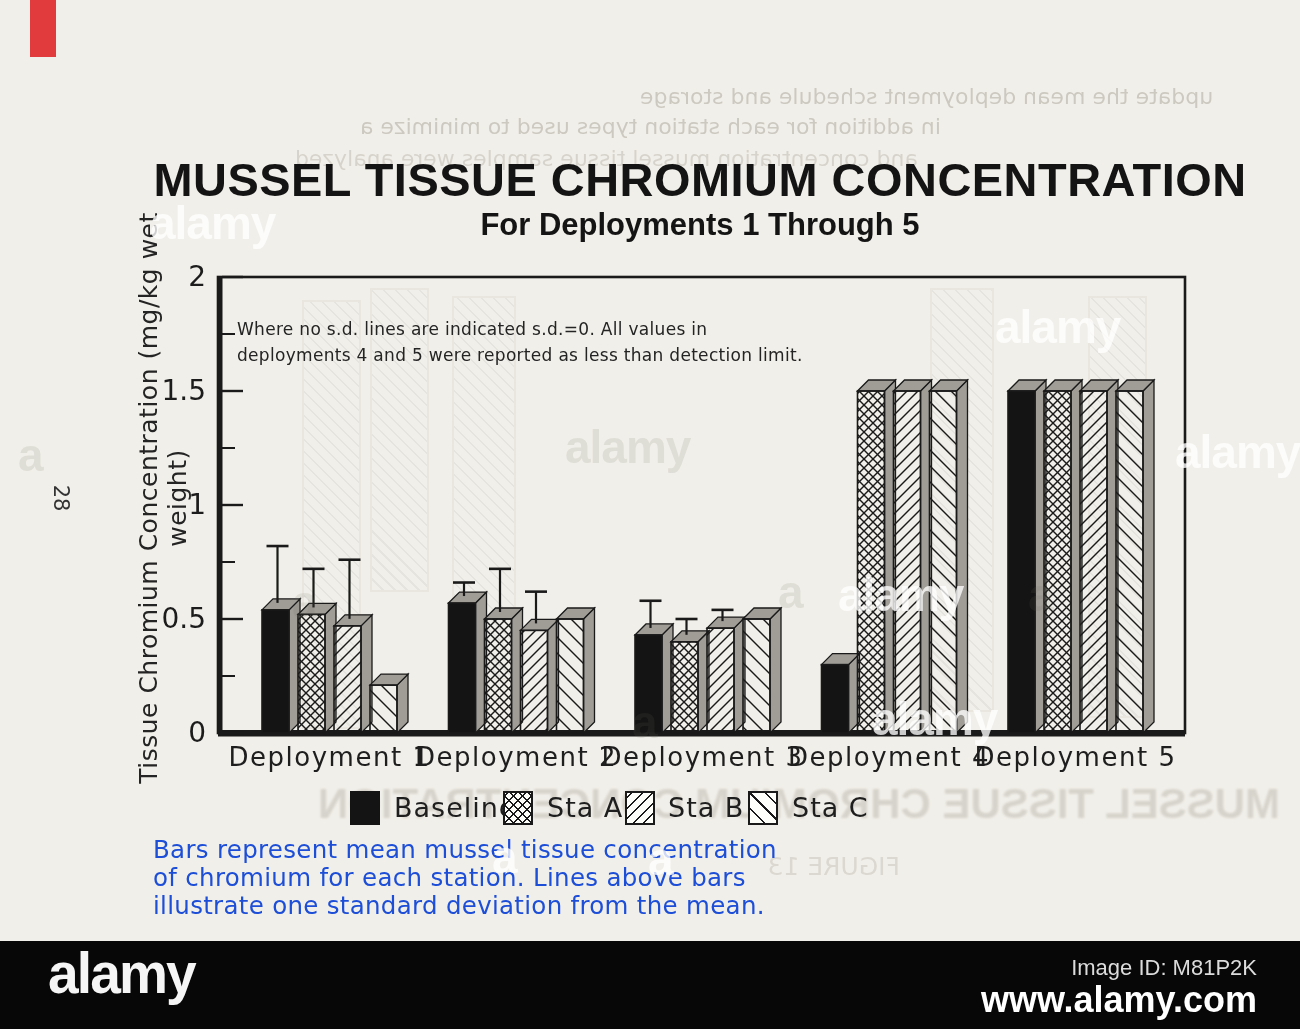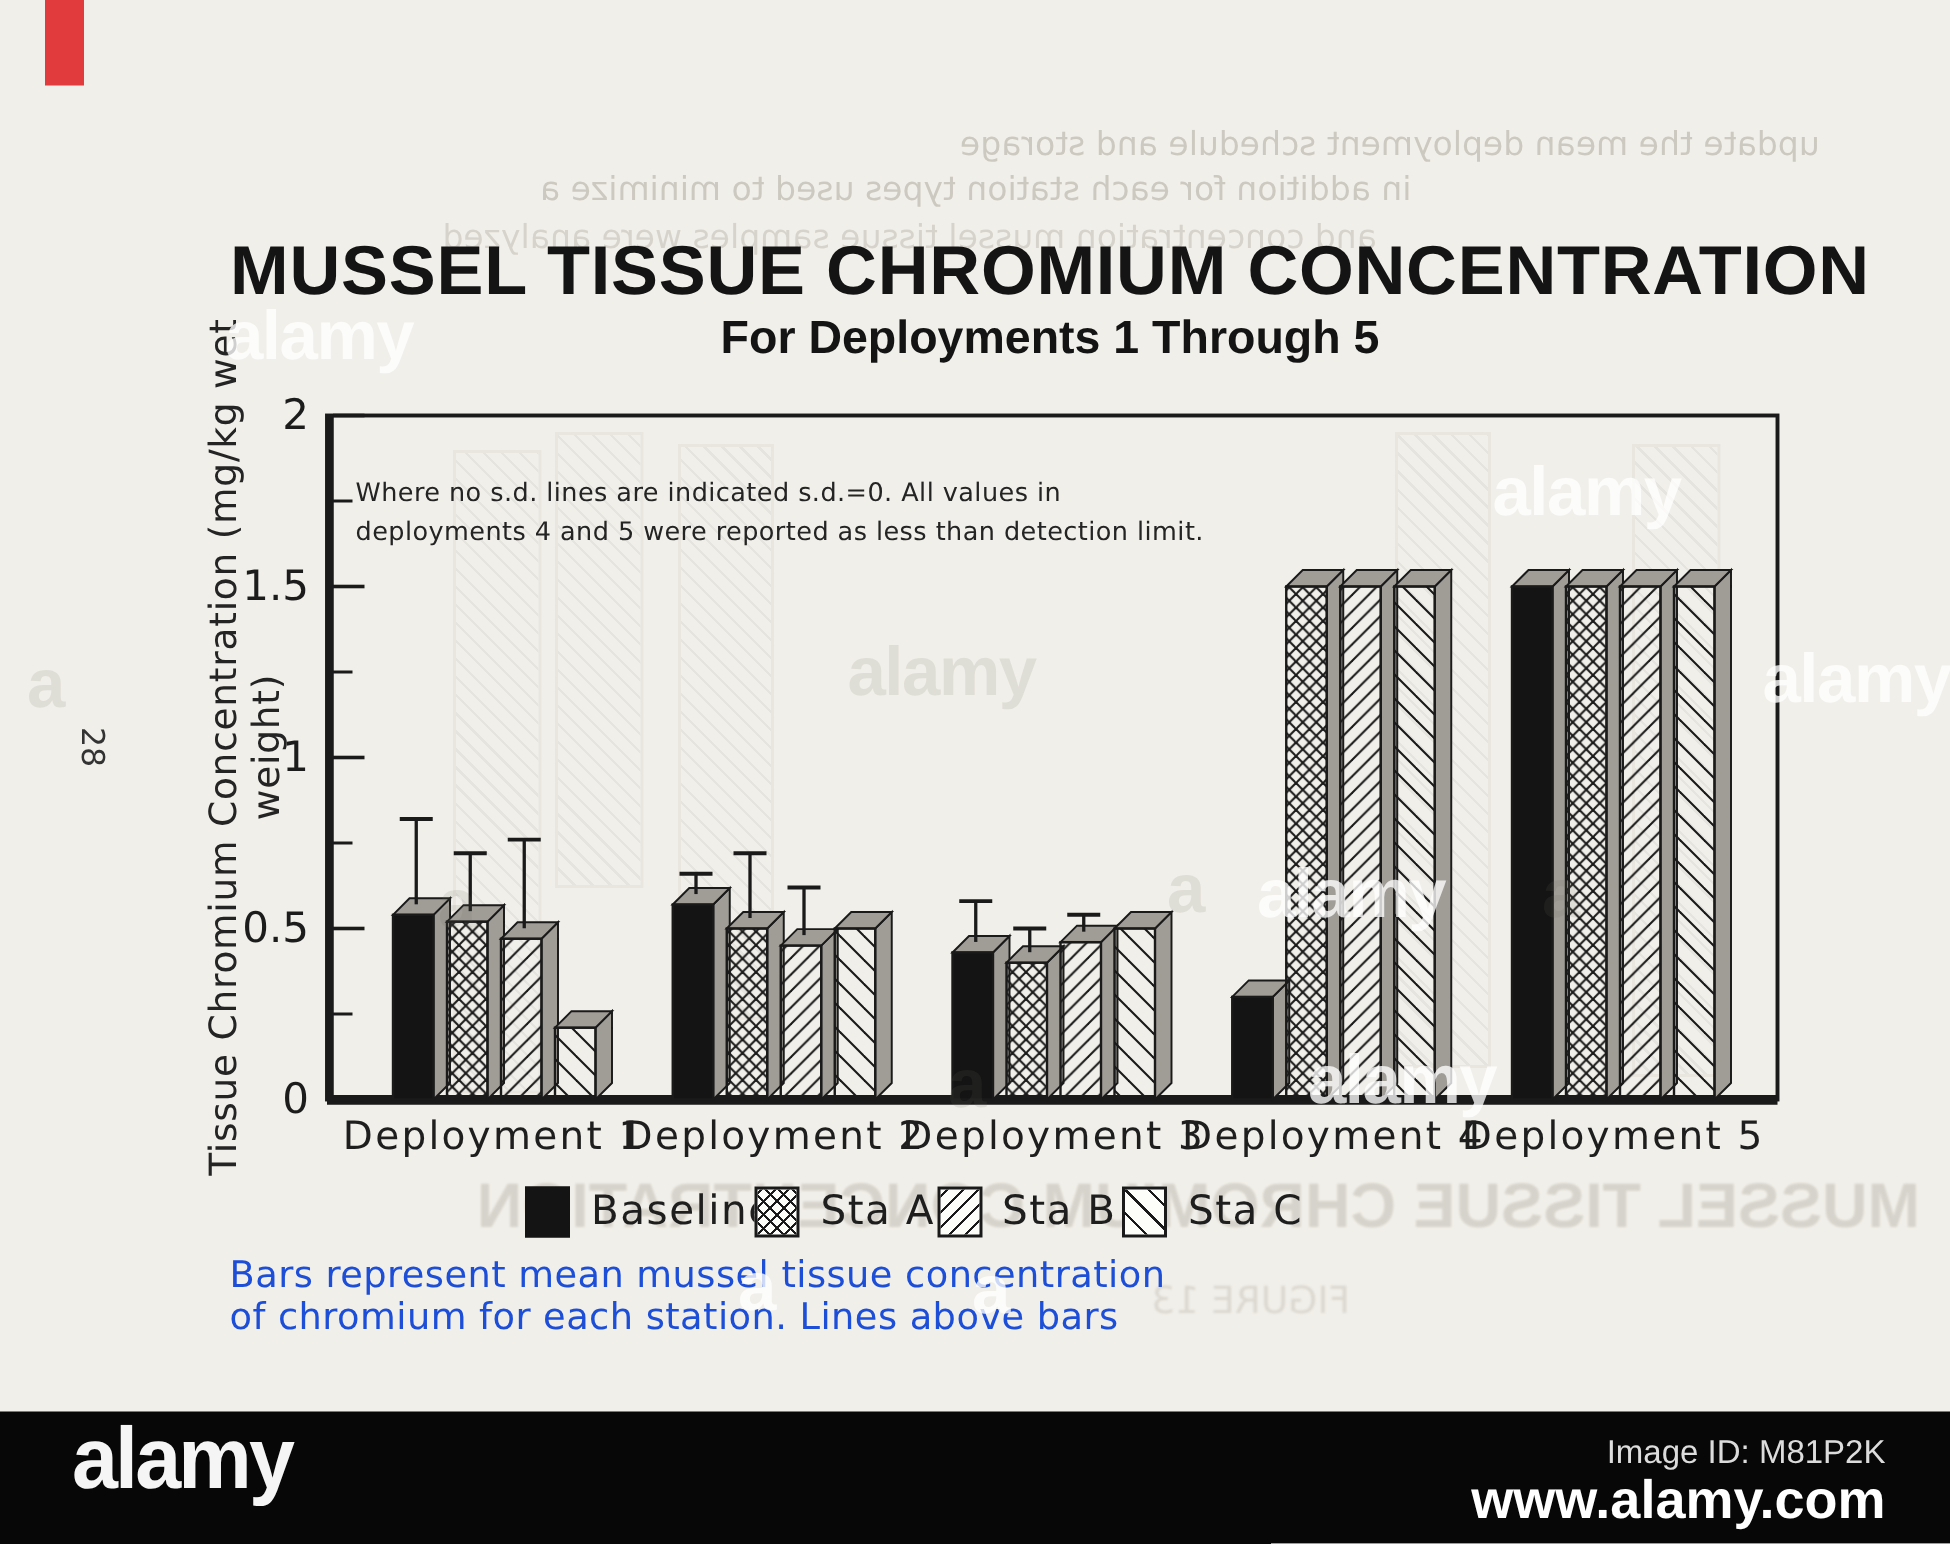--- a/index.html
+++ b/index.html
@@ -232,20 +232,21 @@
     </div>
     <div class="legend-item" style="left:748px;width:120px;">
       <span class="swatch back" style="left:0;"></span>
       <span class="legend-label" style="left:44px;">Sta C</span>
     </div>
   </div>
 
   <div id="caption" class="abs">
     <div>Bars represent mean mussel tissue concentration</div>
     <div>of chromium for each station. Lines above bars</div>
+    <div>illustrate one standard deviation from the mean.</div>
   </div>
 
   <div id="wm-layer" class="abs" style="left:0;top:0;width:1300px;height:1029px;pointer-events:none;">
       <span class="wm-tile" style="left: 995px; top: 300px; color: rgba(255, 255, 255, 0.78);">alamy</span>
       <span class="wm-tile" style="left: 150px; top: 196px; color: rgba(255, 255, 255, 0.78);">alamy</span>
       <span class="wm-tile" style="left: 1175px; top: 425px; color: rgba(255, 255, 255, 0.78);">alamy</span>
       <span class="wm-tile" style="left: 565px; top: 420px; color: rgba(110, 105, 95, 0.13);">alamy</span>
       <span class="wm-tile" style="left: 838px; top: 568px; color: rgba(255, 255, 255, 0.78);">alamy</span>
       <span class="wm-tile" style="left: 872px; top: 692px; color: rgba(255, 255, 255, 0.78);">alamy</span>
       <span class="wm-tile" style="left: 18px; top: 428px; color: rgba(110, 105, 95, 0.13);">a</span>

